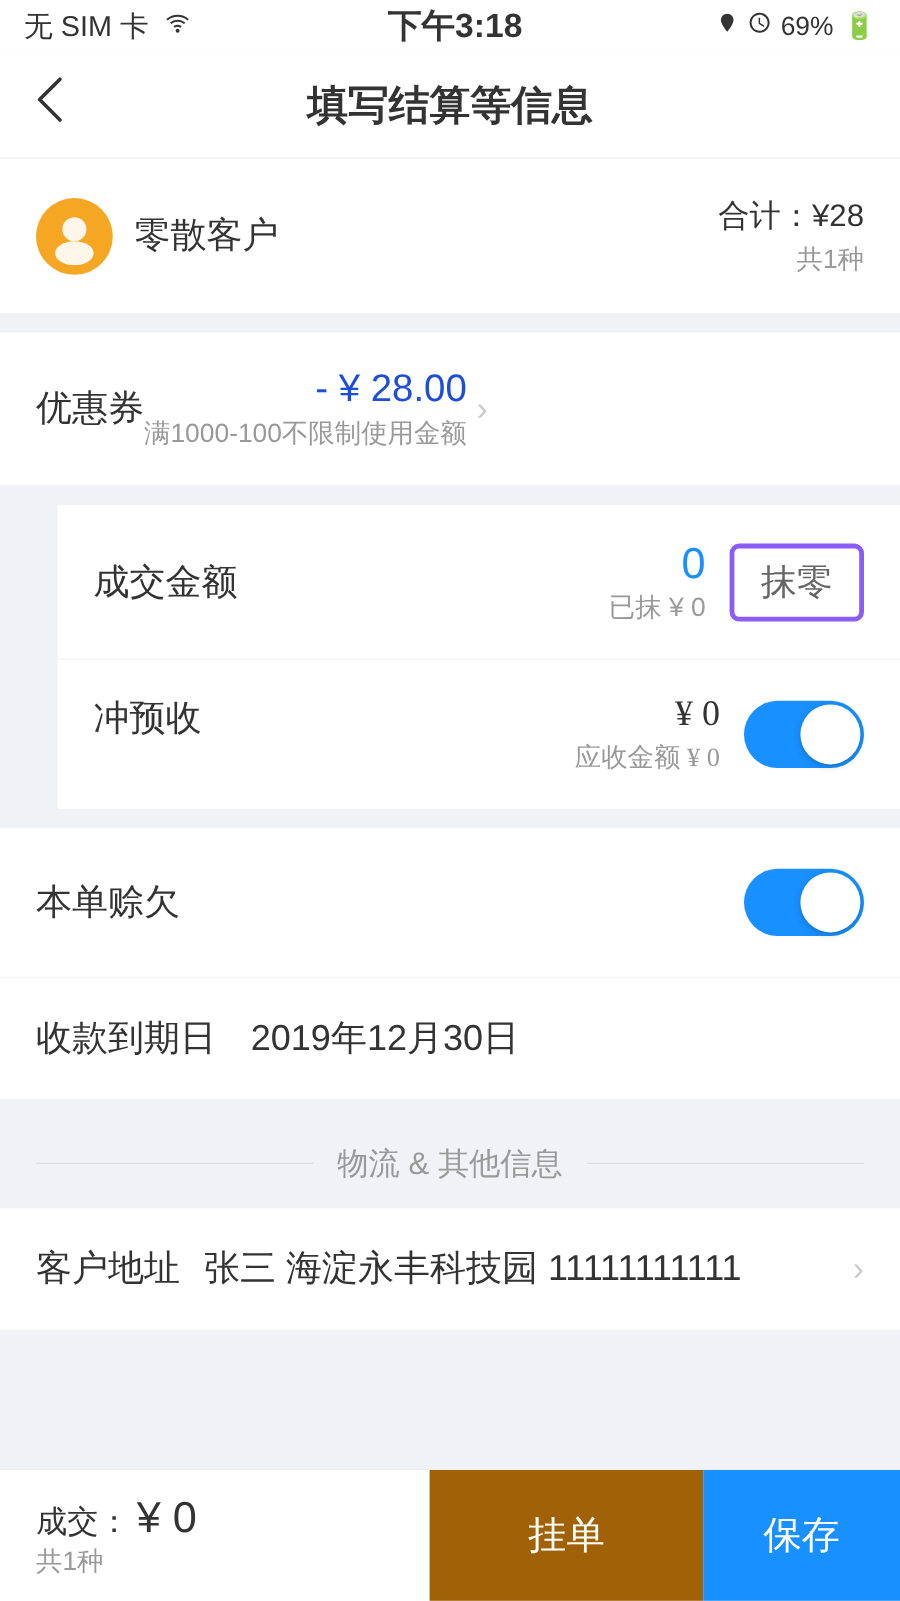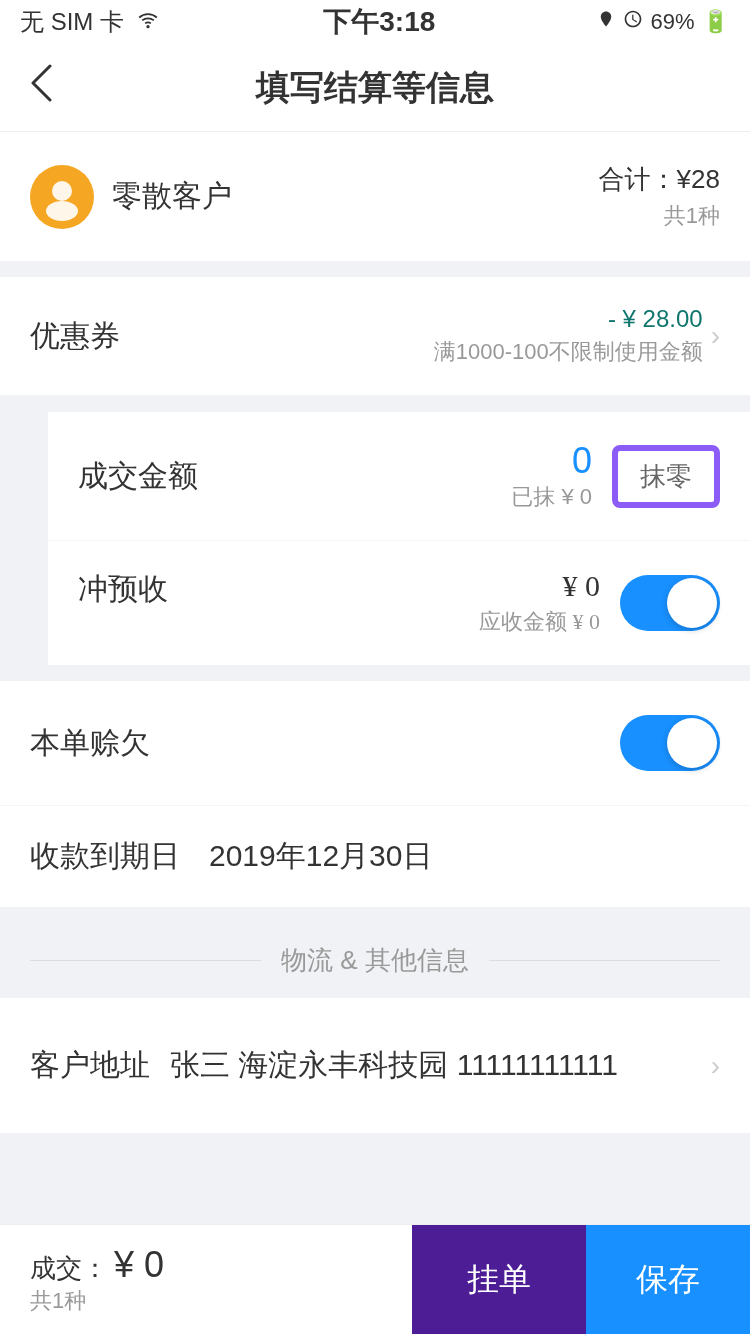--- a/index.html
+++ b/index.html
@@ -92,31 +92,31 @@
     .customer-avatar svg { width: 48px; height: 48px; }
     .customer-name { font-size: 30px; color: #333; }
     .customer-right { text-align: right; }
     .total-label { font-size: 26px; color: #333; }
     .total-count { font-size: 22px; color: #999; margin-top: 4px; }
 
     
     .form-row {
       display: flex;
       align-items: center;
-      justify-content: space-between;
+      justify-content: flex-start;
       padding: 28px 30px;
       background: #fff;
       border-bottom: 1px solid #f5f5f5;
       min-height: 80px;
     }
     .form-label { font-size: 30px; color: #333; }
     .form-value-right { text-align: right; }
     .discount-amount {
-      font-size: 24px;
-      color: #0f766e;
+      font-size: 32px;
+      color: #1d4ed8;
       font-weight: 500;
     }
     .discount-desc {
       font-size: 22px;
       color: #999;
       margin-top: 4px;
     }
     .chevron-right {
       color: #ccc;
       font-size: 28px;
@@ -144,24 +144,24 @@
       display: flex;
       align-items: center;
       gap: 20px;
     }
     .amount-number {
       font-size: 36px;
       color: #1890ff;
       font-weight: 500;
     }
     .round-btn {
-      border: 6px solid #8b5cf6;
+      border: 4px solid #8b5cf6;
       border-radius: 8px;
       padding: 8px 22px;
-      font-size: 26px;
+      font-size: 30px;
       color: #666;
       background: #fff;
       cursor: pointer;
     }
     .amount-sub {
       font-size: 22px;
       color: #999;
     }
     .amount-right-col {
       text-align: right;
@@ -245,21 +245,21 @@
     }
 
     
     .address-section {
       background: #fff;
       margin-bottom: 16px;
     }
     .address-row {
       display: flex;
       justify-content: space-between;
-      padding: 47px 30px;
+      padding: 30px 30px;
     }
     .address-label { font-size: 30px; color: #333; flex-shrink: 0; margin-right: 20px; }
     .address-value { font-size: 30px; color: #333; flex: 1; }
     .address-right { display: flex; align-items: center; }
 
     
     .bottom-bar {
       position: fixed;
       bottom: 0;
       left: 0;
@@ -274,22 +274,22 @@
       flex: 1;
       display: flex;
       flex-direction: column;
       justify-content: center;
       padding: 0 30px;
     }
     .bottom-deal { font-size: 26px; color: #333; }
     .bottom-amount { font-size: 36px; color: #333; font-weight: 500; }
     .bottom-count { font-size: 22px; color: #999; }
     .btn-hold {
-      width: 174px;
-      background: #4c1d95;
+      width: 228px;
+      background: #a16207;
       display: flex;
       align-items: center;
       justify-content: center;
       font-size: 32px;
       color: #fff;
       cursor: pointer;
     }
     .btn-save {
       width: 164px;
       background: #1890ff;

